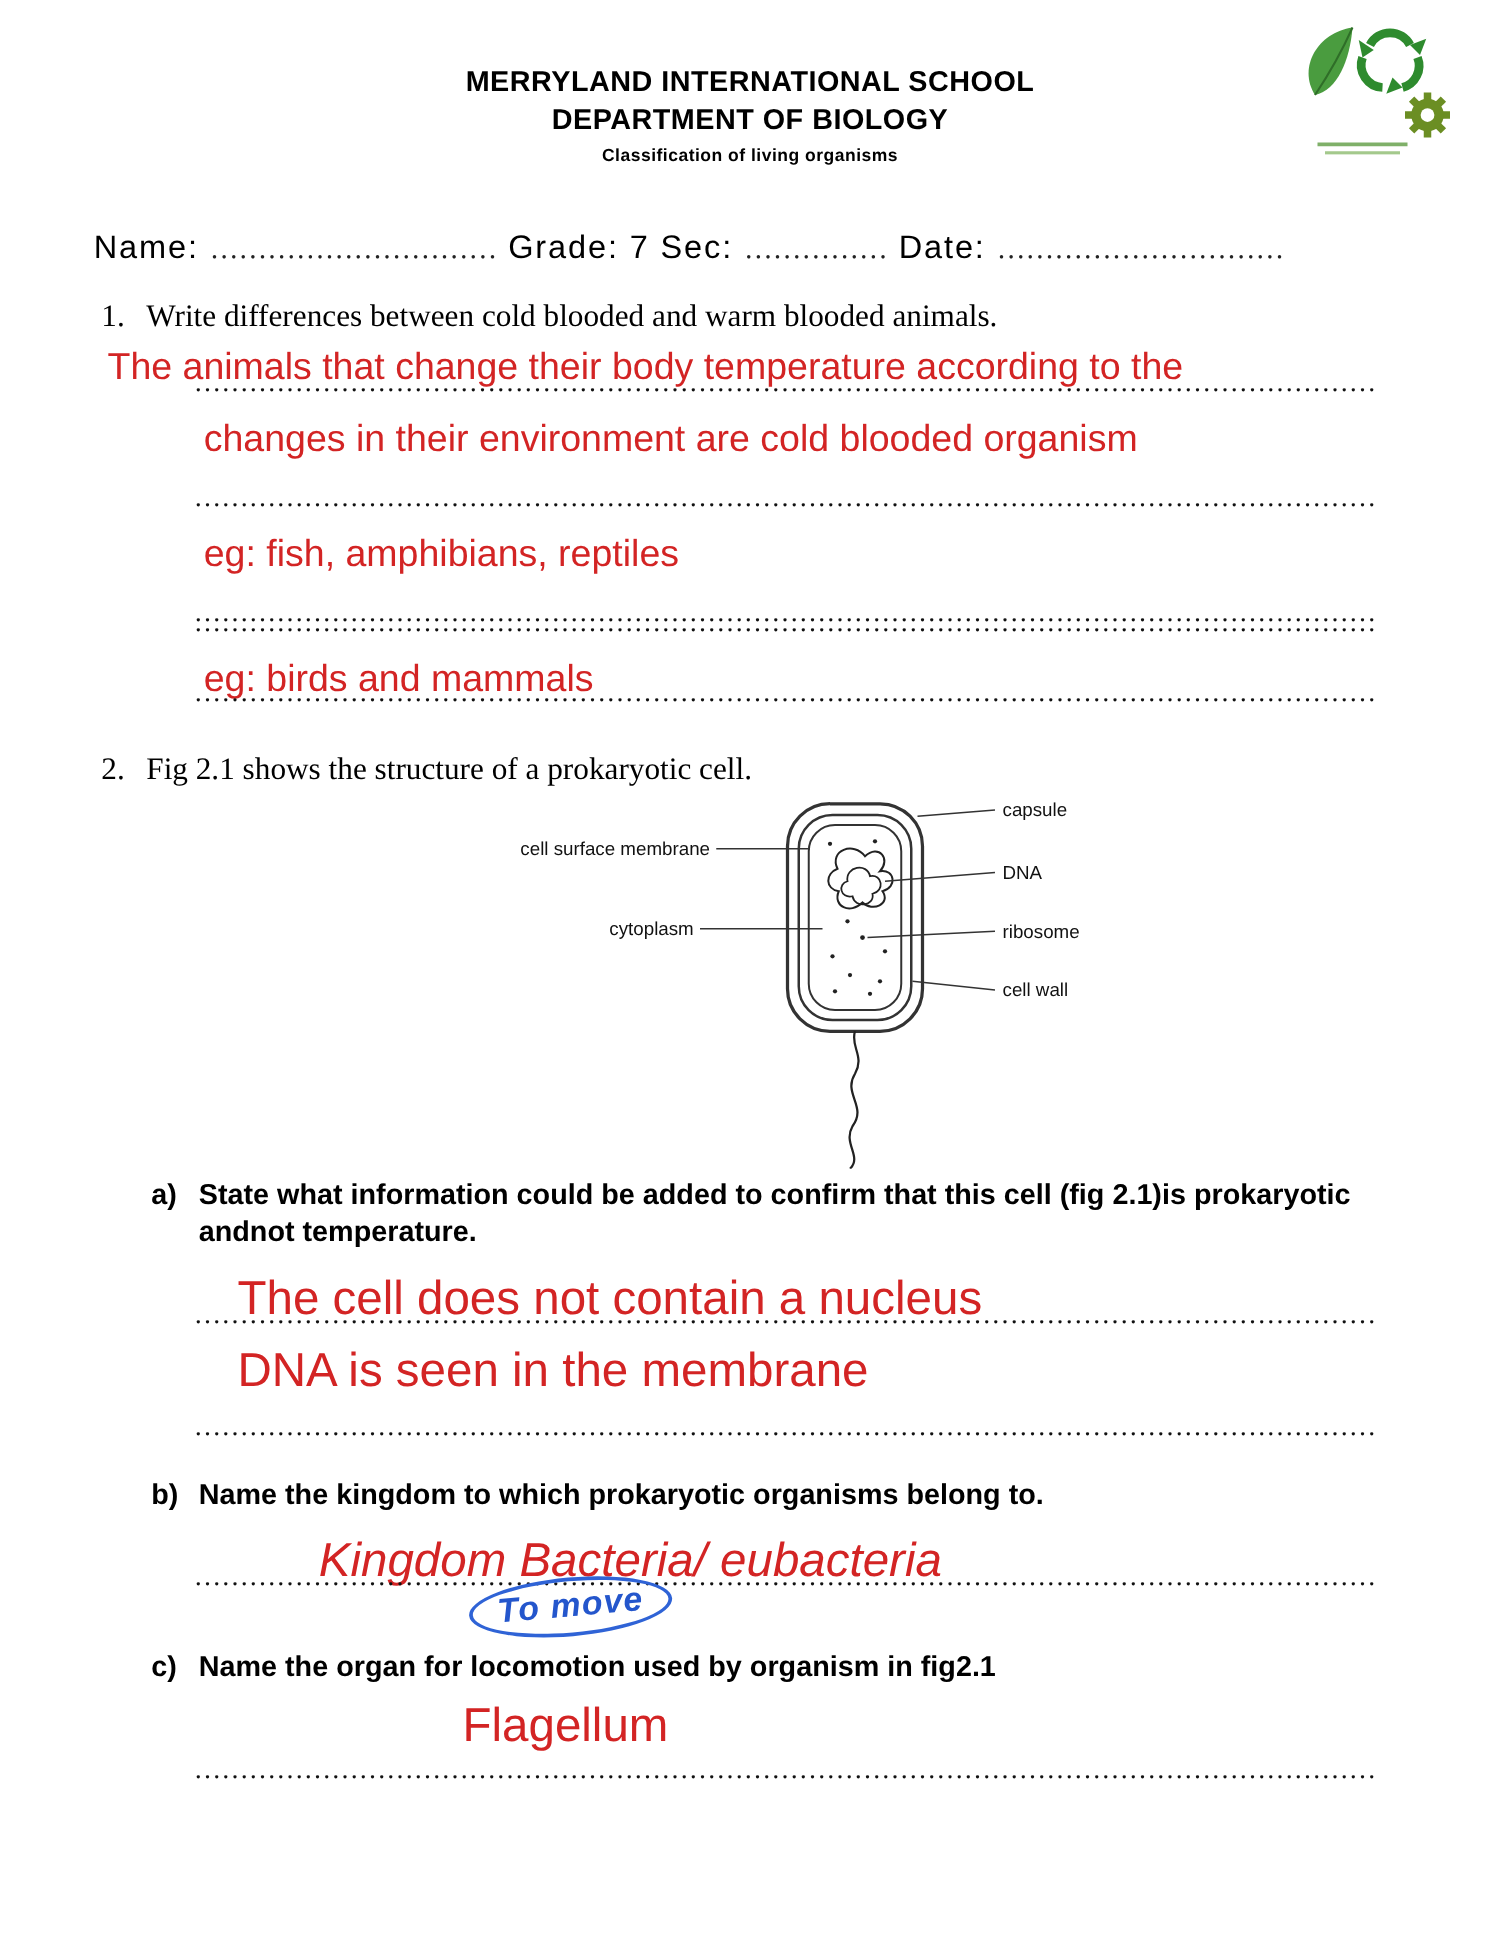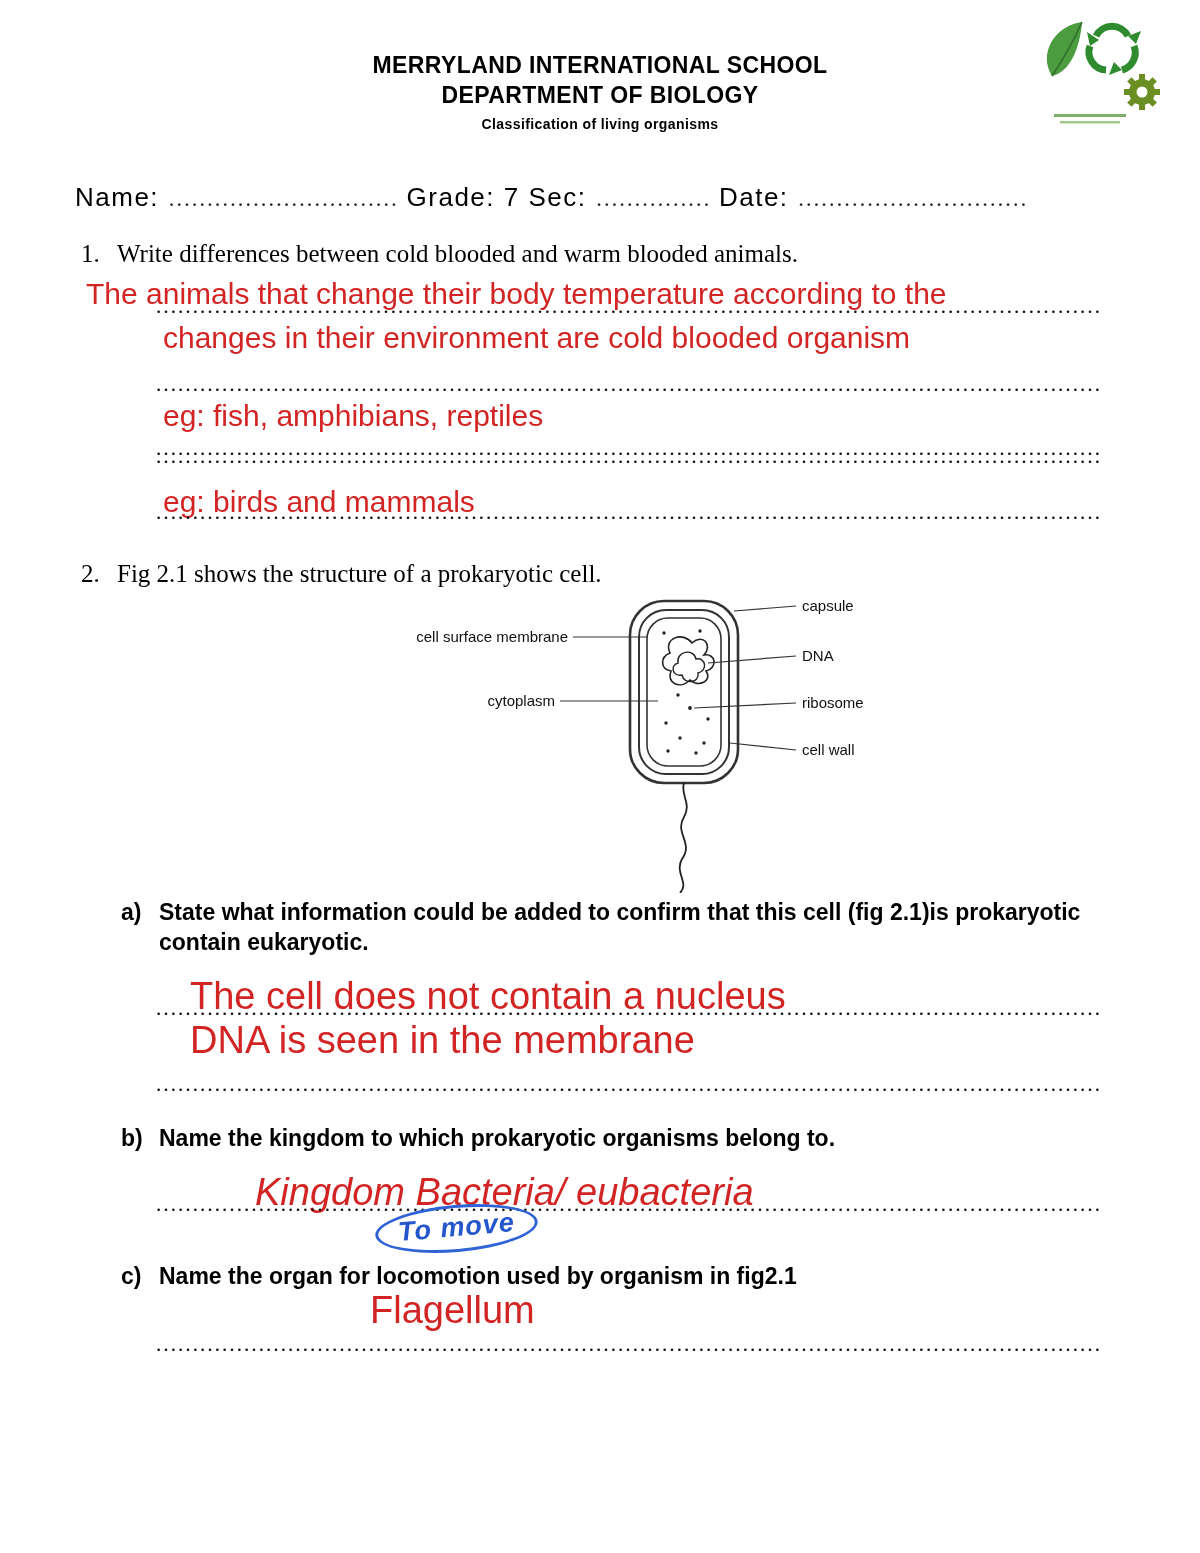--- a/index.html
+++ b/index.html
@@ -27,21 +27,21 @@
   .ind-q1 { margin-left:88px; }
   .ind-a  { margin-left:115px; }
   .ind-b  { margin-left:180px;font-style:italic; }
   .ind-c  { margin-left:295px; }
   .dots {
     font-family:"Liberation Serif", serif; font-size:22px; color:#111;
     white-space:nowrap; overflow:hidden; width:948px; margin-left:80px; line-height:26px;
   }
   .mt-n18 { margin-top:-18px; }
   .mt-n20 { margin-top:-20px; }
-  .mt-2  { margin-top:2px; }
+  .mt-2  { margin-top:16px; }
   .mt-4  { margin-top:4px; }
   .mt-8  { margin-top:8px;margin-left:11px; }
   .mt-14 { margin-top:14px; }
   .mt-16 { margin-top:16px; }
   .mt-22 { margin-top:22px; }
   .mt-26 { margin-top:26px; }
   .mt-34 { margin-top:34px; }
   .mt-44 { margin-top:44px; }
   
   .diagram { margin-top:4px; margin-left:333px; }
@@ -182,21 +182,21 @@
     <text x="394" y="162">cell wall</text>
     <text x="160" y="49" text-anchor="end">cell surface membrane</text>
     <text x="147" y="113" text-anchor="end">cytoplasm</text>
   </svg>
 
   
   <div class="sub-q">
     <span class="sub-label">a)</span>
     <span>
       <span>State what information could be added to confirm that this cell (fig 2.1)is prokaryotic</span><br>
-      <span>contain eukaryotic.</span>
+      <span>andnot temperature.</span>
     </span>
   </div>
 
   <div class="red ind-a mt-22">The cell does not contain a nucleus</div>
   <div class="dots mt-n18">……………………………………………………………………………………………………………………………………………………………………………………………………</div>
   <div class="red ind-a mt-2">DNA is seen in the membrane</div>
   <div class="dots mt-14">……………………………………………………………………………………………………………………………………………………………………………………………………</div>
 
   
   <div class="sub-q mt-26">

